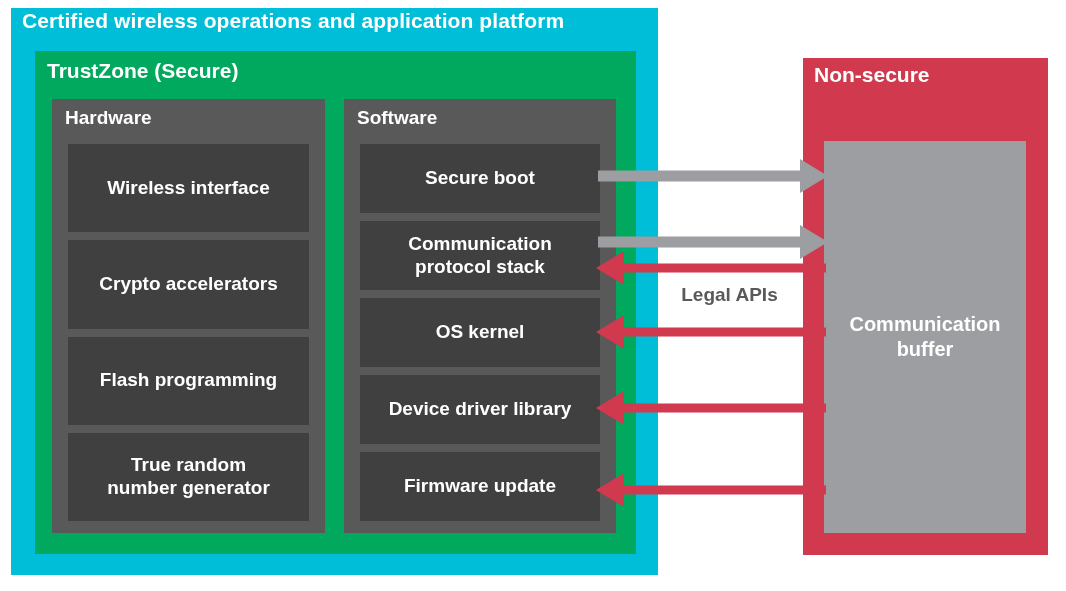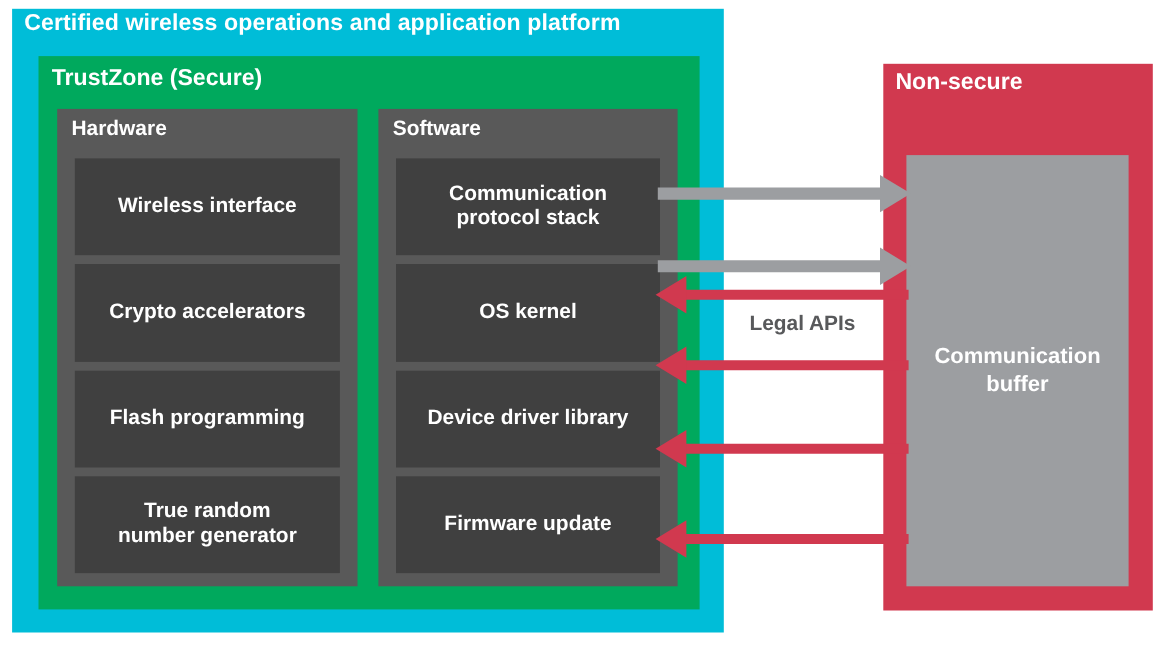--- a/index.html
+++ b/index.html
@@ -172,20 +172,23 @@
       <div class="item-box">
           <span>True random<br>number generator</span>
         </div>
     </div>
   </div>
 
   <div class="column-panel column-software">
     <div class="column-title">Software</div>
     <div class="column-items">
       <div class="item-box">
+          <span>Secure boot</span>
+        </div>
+      <div class="item-box">
           <span>Communication<br>protocol stack</span>
         </div>
       <div class="item-box">
           <span>OS kernel</span>
         </div>
       <div class="item-box">
           <span>Device driver library</span>
         </div>
       <div class="item-box">
           <span>Firmware update</span>

